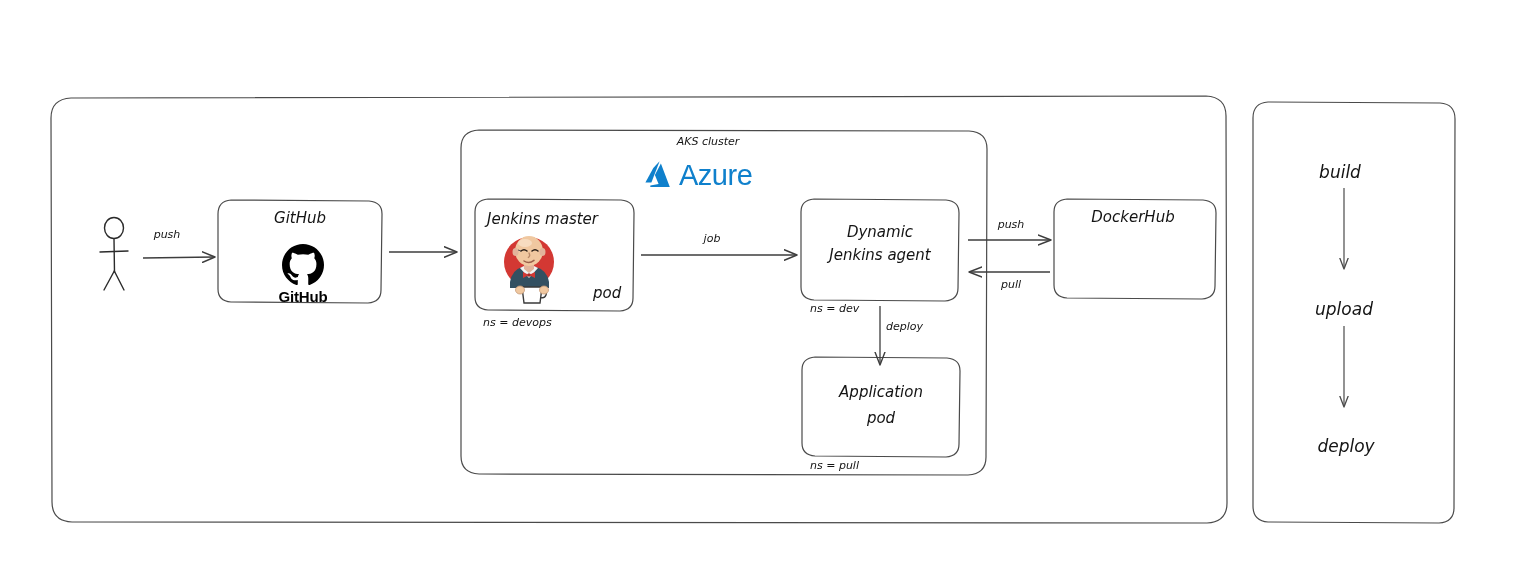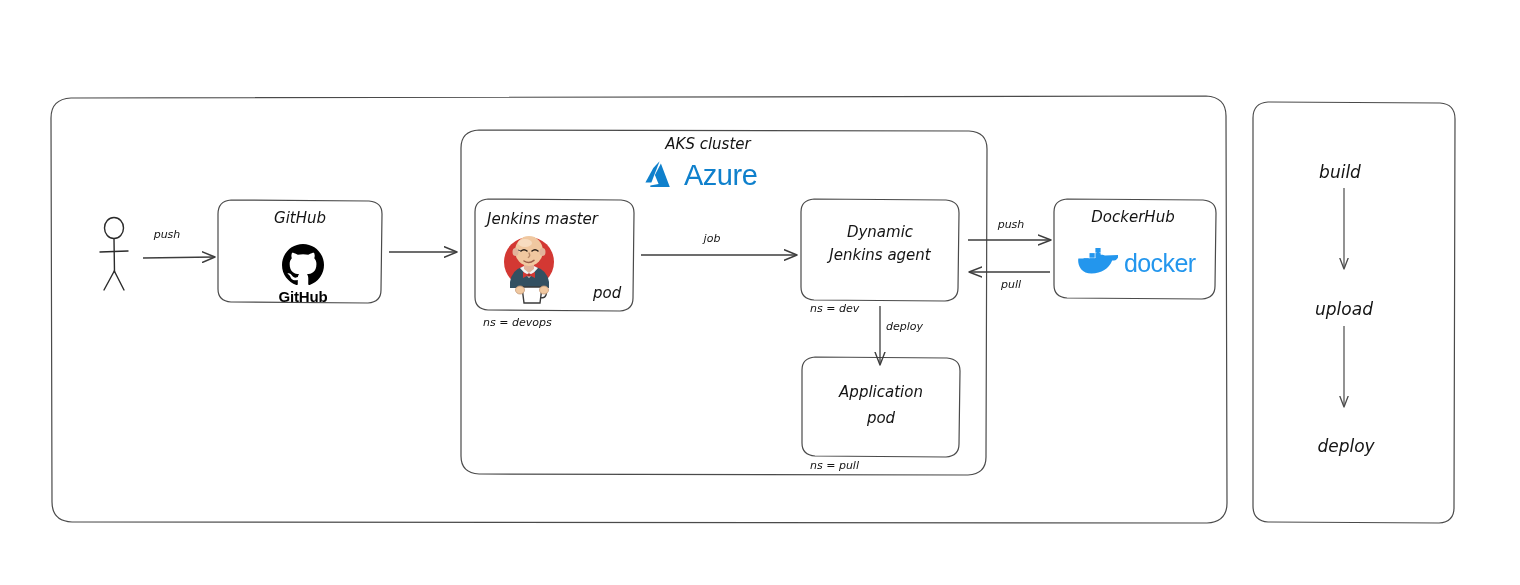--- a/index.html
+++ b/index.html
@@ -19,26 +19,26 @@
   .title-side{
     left:1250px;top:40px;width:205px;text-align:center;
     font-size:17px;font-family:"Liberation Sans",sans-serif;color:#1a1a1a;
   }
   
   .lbl{position:absolute;font-family:"DejaVu Sans",sans-serif;font-style:italic;color:#141414;white-space:nowrap;}
   .lbl-box{font-size:15px;}
   .lbl-sm{font-size:11px;}
   .lbl-ns{font-size:11px;}
   .lbl-stage{font-size:17px;}
-  .lbl-cluster{font-size:15px;}
+  .lbl-cluster{font-size:11px;}
   .ctr{transform:translateX(-50%);text-align:center;}
   
   .gh-wrap{position:absolute;left:275px;top:244px;width:56px;text-align:center;}
   .gh-name{font-family:"Liberation Sans",sans-serif;font-weight:bold;font-size:15px;color:#000;letter-spacing:-.2px;margin-top:-2px;}
-  .azure-wrap{position:absolute;left:645px;top:160px;display:flex;align-items:center;gap:5px;}
+  .azure-wrap{position:absolute;left:645px;top:160px;display:flex;align-items:center;}
   .azure-word{font-family:"Liberation Sans",sans-serif;font-size:29px;color:#0F80CC;letter-spacing:-.5px;line-height:1;}
   .docker-wrap{position:absolute;left:1078px;top:248px;display:flex;align-items:center;gap:6px;}
   .docker-word{font-family:"Liberation Sans",sans-serif;font-size:25px;color:#2396ED;letter-spacing:-.6px;line-height:1;}
   .jenkins-wrap{position:absolute;left:498px;top:232px;}
 </style>
 </head>
 <body>
 
 <div class="canvas">
 
@@ -202,33 +202,18 @@
   <div class="lbl lbl-sm" style="left:886px;top:320px;">deploy</div>
 
   <div class="lbl lbl-box ctr" style="left:881px;top:383px;">Application</div>
   <div class="lbl lbl-box ctr" style="left:881px;top:409px;">pod</div>
   <div class="lbl lbl-ns" style="left:810px;top:459px;">ns = pull</div>
 
   <div class="lbl lbl-sm ctr" style="left:1011px;top:218px;">push</div>
   <div class="lbl lbl-sm ctr" style="left:1011px;top:278px;font-style:italic;">pull</div>
 
   <div class="lbl lbl-box ctr" style="left:1133px;top:208px;">DockerHub</div>
-  <div class="docker-wrap">
-    <svg width="40" height="31" viewBox="0 0 40 31">
-      <g fill="#2396ED">
-        <rect x="11.5" y="10.2" width="5.2" height="4.6"></rect>
-        <rect x="17.4" y="10.2" width="5.2" height="4.6"></rect>
-        <rect x="23.3" y="10.2" width="5.2" height="4.6"></rect>
-        <rect x="11.5" y="5.1" width="5.2" height="4.6"></rect>
-        <rect x="17.4" y="5.1" width="5.2" height="4.6"></rect>
-        <rect x="17.4" y="0" width="5.2" height="4.6"></rect>
-        <rect x="5.6" y="10.2" width="5.2" height="4.6"></rect>
-        <path d="M39.6 13.2c-1.6-1-4.6-1.4-6.6-1-.3-1.9-1.4-3.6-3.3-5.1l-1.1-.8-.8 1.1c-1 1.6-1.4 3.8-1.2 5.7.1.7.4 2-.4 3.1-.6.8-1.7 1.2-3.2 1.2H.6l-.2.9c-.4 2.3-.4 9.4 4.2 14.9 3.4 4.1 8.6 6.2 15.3 6.2 14.6 0 25.4-6.7 30.4-18.9 2 .1 6.2 0 8.4-4.2.1-.2.4-.8 1.2-2.5l.2-.5-1.3-.9z" transform="scale(0.68) translate(0,-2)"></path>
-      </g>
-    </svg>
-    <div class="docker-word">docker</div>
-  </div>
 
   <div class="lbl lbl-stage ctr" style="left:1340px;top:162px;">build</div>
   <div class="lbl lbl-stage ctr" style="left:1344px;top:299px;">upload</div>
   <div class="lbl lbl-stage ctr" style="left:1346px;top:436px;">deploy</div>
 
 </div>
 
 </body></html>

